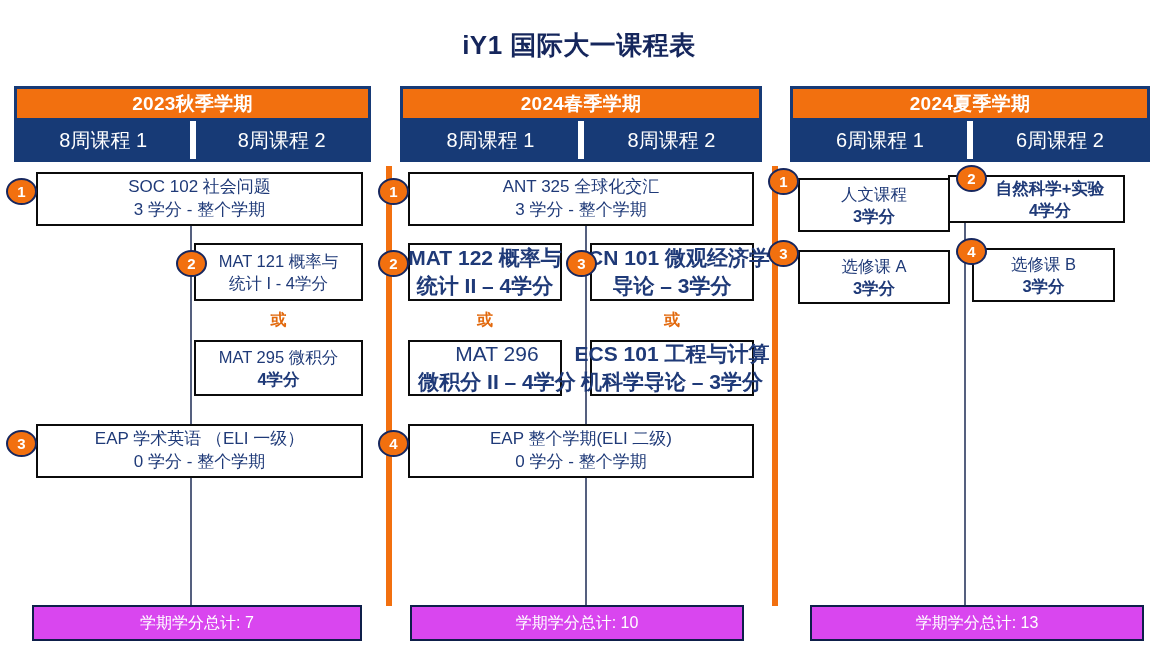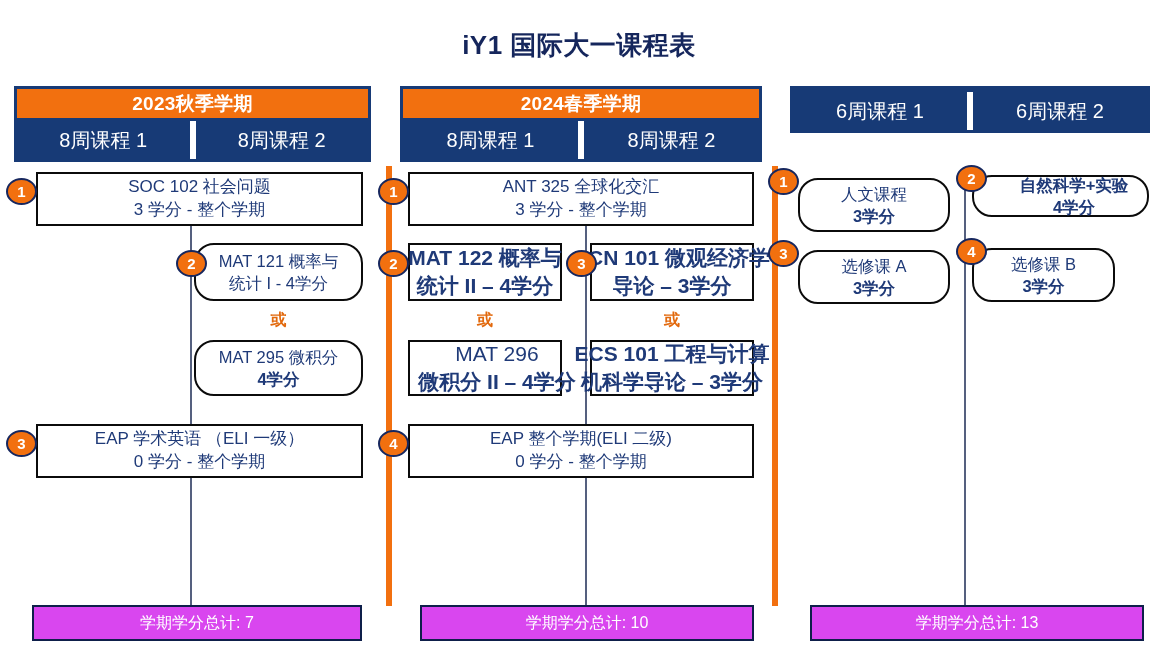--- a/index.html
+++ b/index.html
@@ -68,21 +68,21 @@
     background:#ffffff;
     color:#1f3a78;
     display:flex;
     align-items:center;
     justify-content:center;
     text-align:center;
     line-height:1.35;
   }
   .course .l1,.course .l2{display:block;white-space:nowrap;}
   .course.small{font-size:21px;}
-  .course.mid{font-size:16.5px;border-radius:20px;}
+  .course.mid{font-size:16.5px;}
   .course.big{font-size:17px;}
   .bold{font-weight:bold;}
 
   .badge{
     position:absolute;
     width:27px;height:23px;
     border-radius:50%;
     background:#f2700f;
     border:2.5px solid #17275e;
     color:#ffffff;
@@ -217,43 +217,44 @@
 </div>
 
 <div class="course big" style="left:408px;top:424px;width:346px;height:54px;">
   <div>
     <span class="l1">EAP 整个学期(ELI 二级)</span>
     <span class="l2">0 学分 - 整个学期</span>
   </div>
 </div>
 <div class="badge" style="left:378px;top:430px;">4</div>
 
-<div class="footer" style="left:420px;top:605px;width:334px;">学期学分总计: 10</div>
+<div class="footer" style="left:410px;top:605px;width:334px;">学期学分总计: 10</div>
 
 <div class="term" style="left:790px;width:360px;">
   <div class="term-header" style="width:360px;">
+    <div class="term-title">2024夏季学期</div>
     <div class="subcols">
       <div class="subcol">6周课程 1</div>
       <div class="subgap"></div>
       <div class="subcol">6周课程 2</div>
     </div>
   </div>
 </div>
 
 <div class="guide" style="left:964px;top:172px;height:440px;"></div>
 
 <div class="course mid" style="left:798px;top:178px;width:152px;height:54px;">
   <div>
     <span class="l1">人文课程</span>
     <span class="l2 bold">3学分</span>
   </div>
 </div>
 <div class="badge" style="left:768px;top:168px;">1</div>
 
-<div class="course mid" style="left:972px;top:175px;width:177px;height:42px;padding-left:27px;">
+<div class="course mid" style="left:948px;top:175px;width:177px;height:48px;padding-left:27px;">
   <div>
     <span class="l1 bold">自然科学+实验</span>
     <span class="l2 bold">4学分</span>
   </div>
 </div>
 <div class="badge" style="left:956px;top:165px;">2</div>
 
 <div class="course mid" style="left:798px;top:250px;width:152px;height:54px;">
   <div>
     <span class="l1">选修课 A</span>

